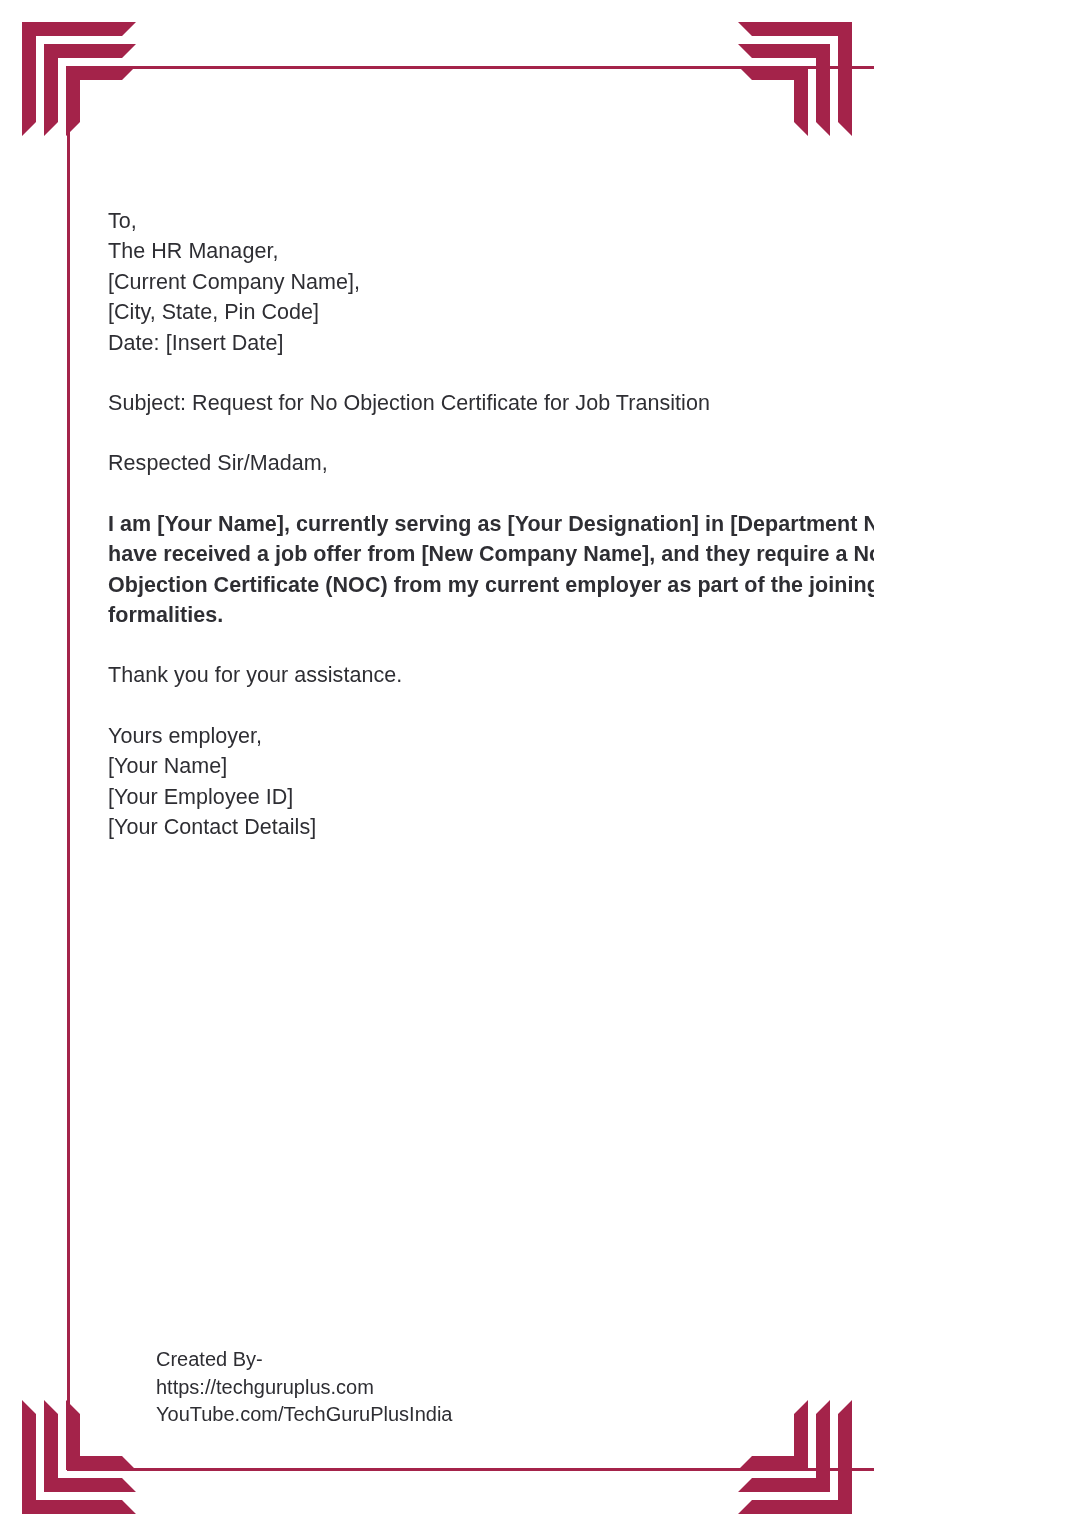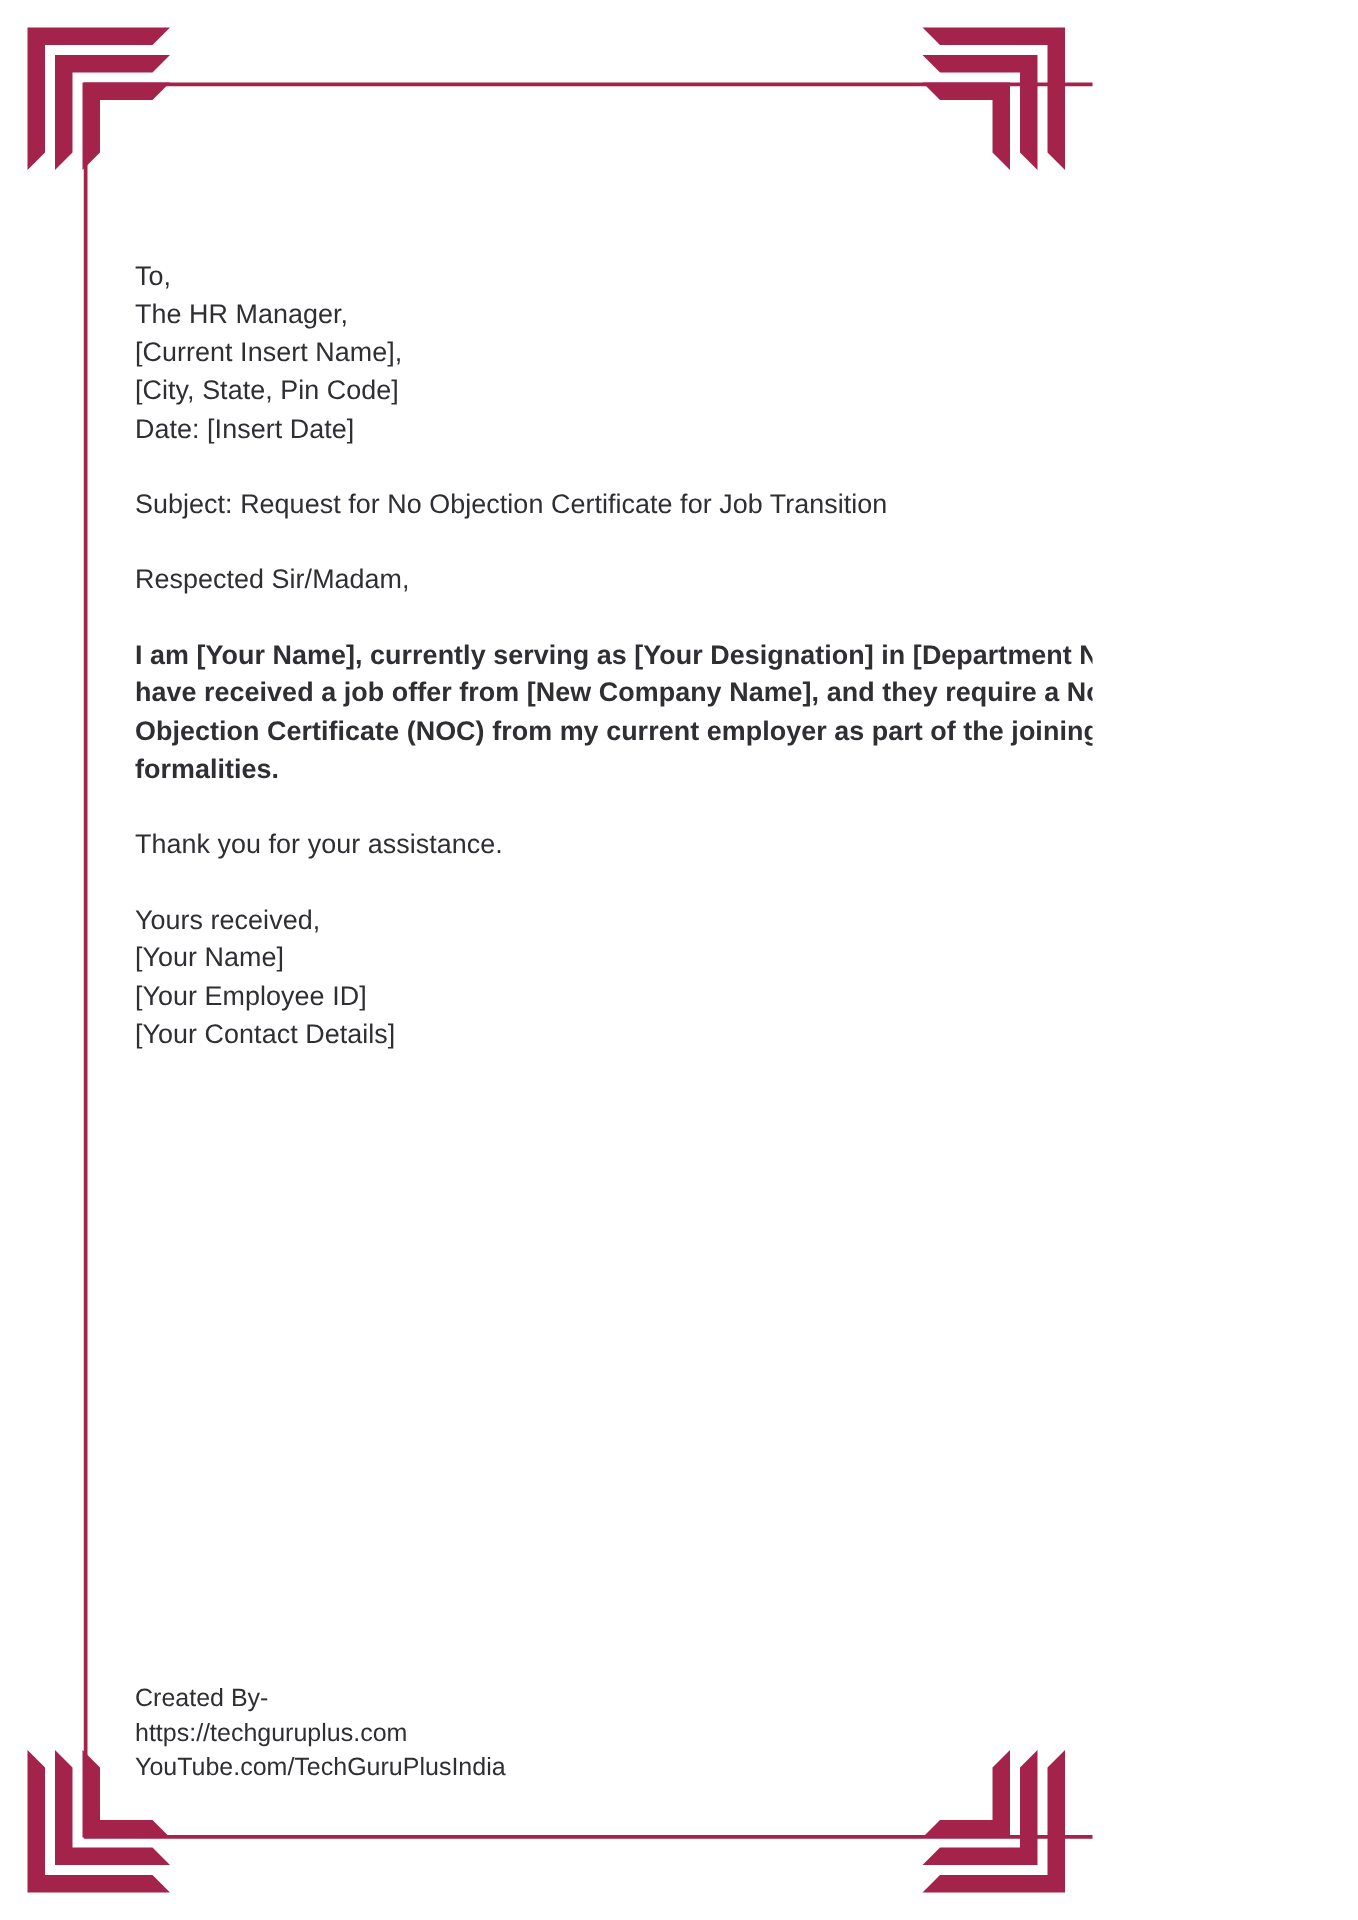--- a/index.html
+++ b/index.html
@@ -63,21 +63,21 @@
   
   .footer {
     position: absolute;
     left: 108px;
     top: 1346px;
     width: 700px;
     color: #2e2e33;
     font-size: 20px;
     line-height: 27.5px;
   }
-  .footer .line { display: block; }
+  .footer .line { display: block; margin-left: 48px; }
 </style>
 </head>
 <body>
 
 <div class="page">
 
   <div class="frame"></div>
 
   <div class="corner corner-tl">
     <svg viewBox="0 0 122 122" xmlns="http://www.w3.org/2000/svg" aria-hidden="true">
@@ -117,21 +117,21 @@
         <path d="M48,48 L118,48 L104,62 L62,62 L62,104 L48,118 Z"></path>
       </g>
     </svg>
   </div>
 
   <div class="letter">
 
     <div class="block">
       <span class="line">To,</span>
       <span class="line">The HR Manager,</span>
-      <span class="line">[Current Insert Name],</span>
+      <span class="line">[Current Company Name],</span>
       <span class="line">[City, State, Pin Code]</span>
       <span class="line">Date: [Insert Date]</span>
     </div>
 
     <div class="block">
       <span class="line">Subject: Request for No Objection Certificate for Job Transition</span>
     </div>
 
     <div class="block">
       <span class="line">Respected Sir/Madam,</span>
@@ -140,21 +140,21 @@
     <div class="block">
       <p class="para">I am [Your Name], currently serving as [Your Designation] in [Department Name]. I have received a job offer from [New Company Name], and they require a No Objection Certificate (NOC) from my current employer as part of the joining formalities.</p>
     </div>
 
 
     <div class="block">
       <span class="line">Thank you for your assistance.</span>
     </div>
 
     <div class="block">
-      <span class="line">Yours received,</span>
+      <span class="line">Yours employer,</span>
       <span class="line">[Your Name]</span>
       <span class="line">[Your Employee ID]</span>
       <span class="line">[Your Contact Details]</span>
     </div>
 
   </div>
 
   <div class="footer">
     <span class="line">Created By-</span>
     <span class="line">https://techguruplus.com</span>

